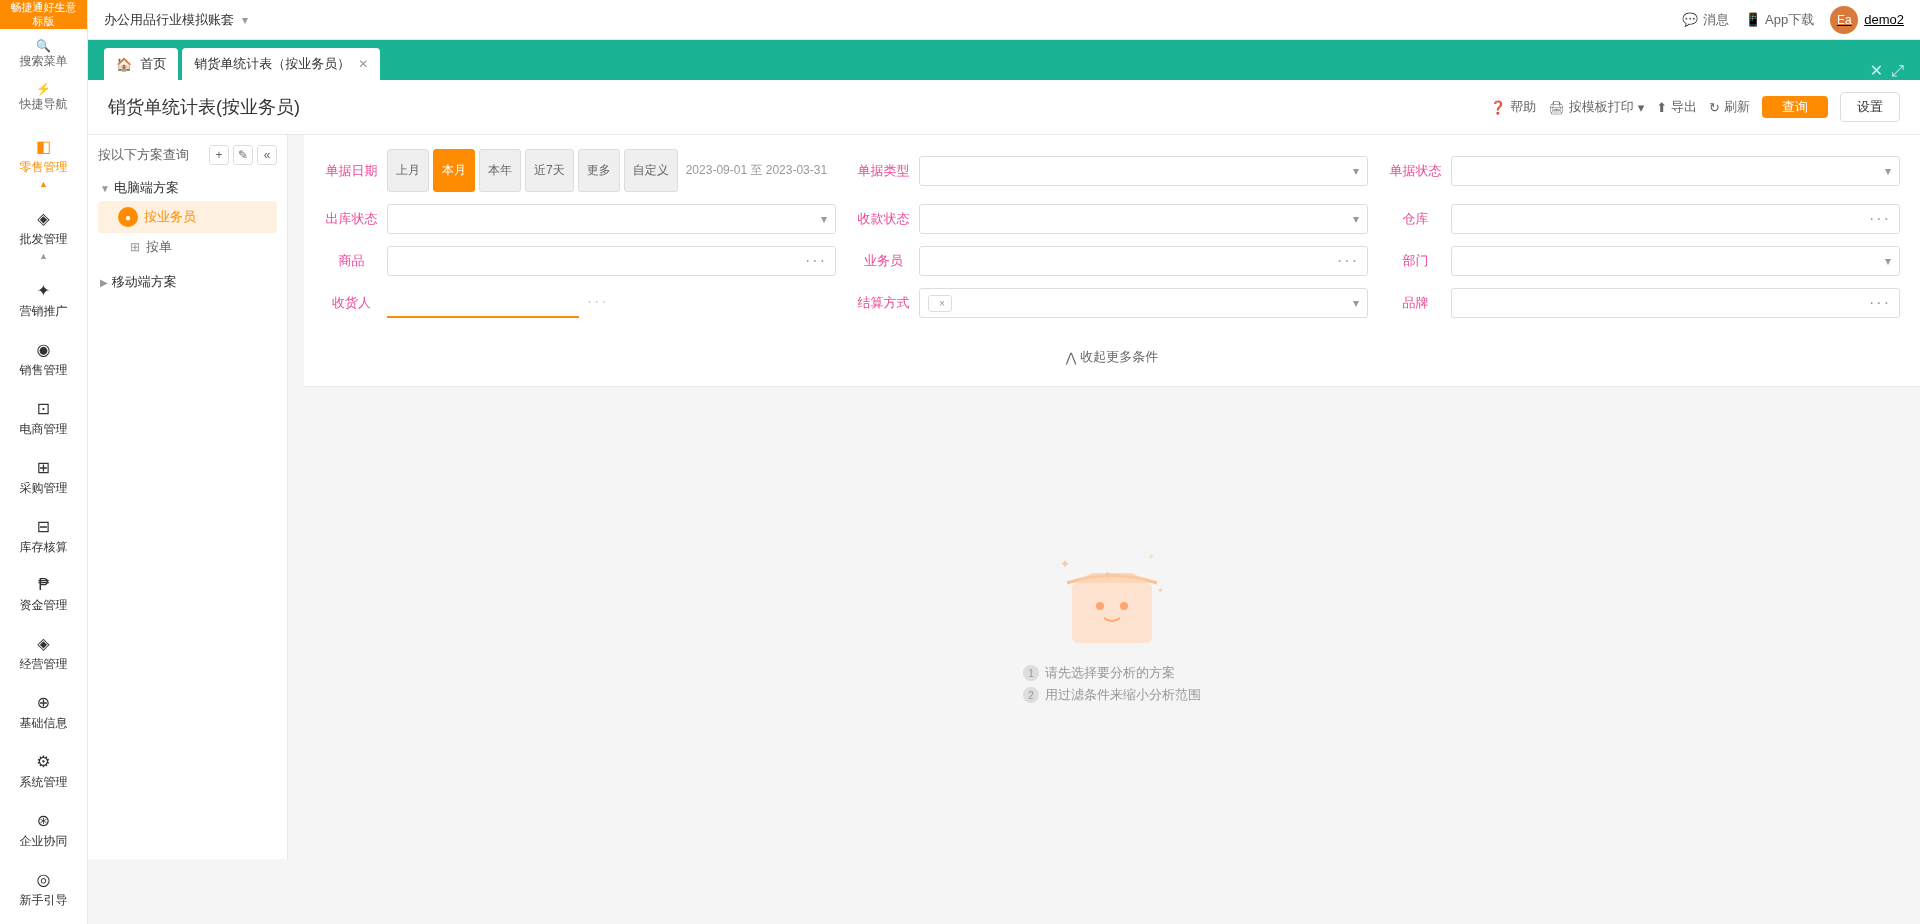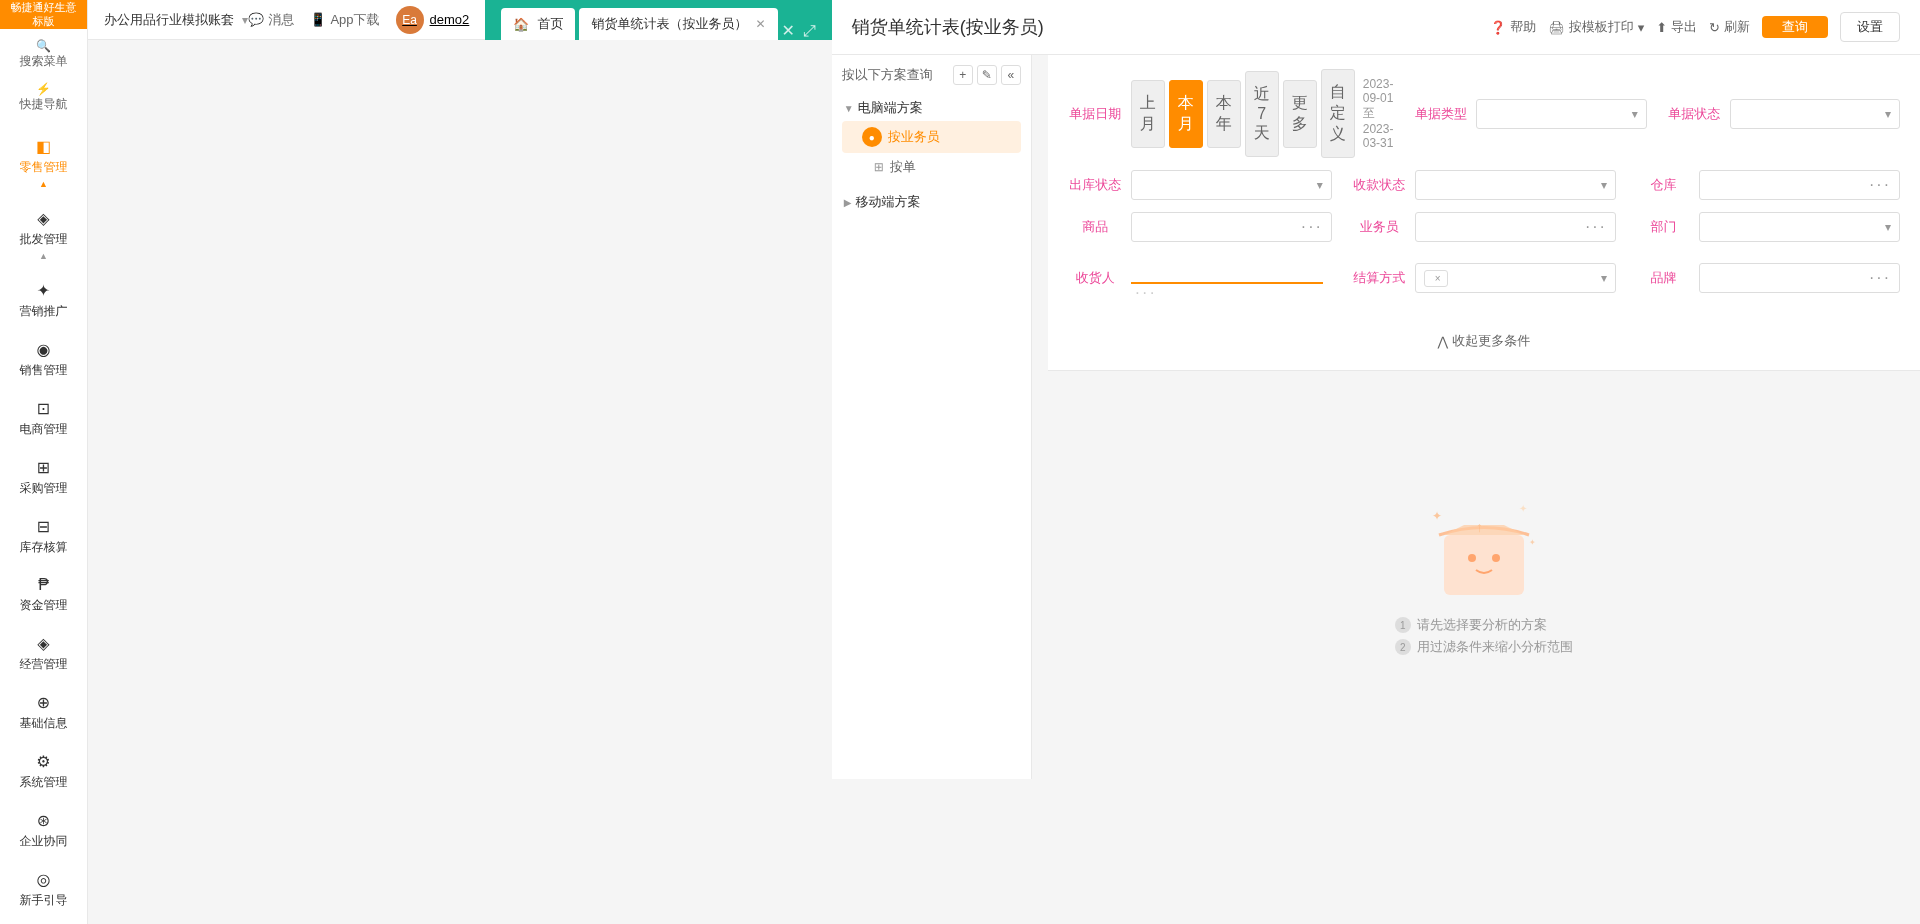--- a/index.html
+++ b/index.html
@@ -60,21 +60,21 @@
       gap: 3px;
     }
     .sidebar-item.active { color: #ff8c00; }
     .sidebar-item .icon { font-size: 16px; }
     .sidebar-divider { width: 60%; height: 1px; background: #eee; margin: 4px auto; }
 
     
     .main {
       flex: 1;
       display: flex;
-      flex-direction: row;
+      flex-direction: column;
       overflow: hidden;
     }
 
     
     .header {
       height: 40px;
       background: #fff;
       border-bottom: 1px solid #e8e8e8;
       display: flex;
       align-items: center;
@@ -331,21 +331,21 @@
     
     .filter-area {
       background: #fff;
       padding: 14px 20px;
       border-bottom: 1px solid #e8e8e8;
     }
     .date-btn {
       padding: 12px 8px;
       border: 1px solid #ddd;
       border-radius: 3px;
-      font-size: 16px;
+      font-size: 12px;
       cursor: pointer;
       color: #666;
     }
     .date-btn.active {
       background: #ff8c00;
       color: #fff;
       border-color: #ff8c00;
     }
     .date-range {
       font-size: 12px;

